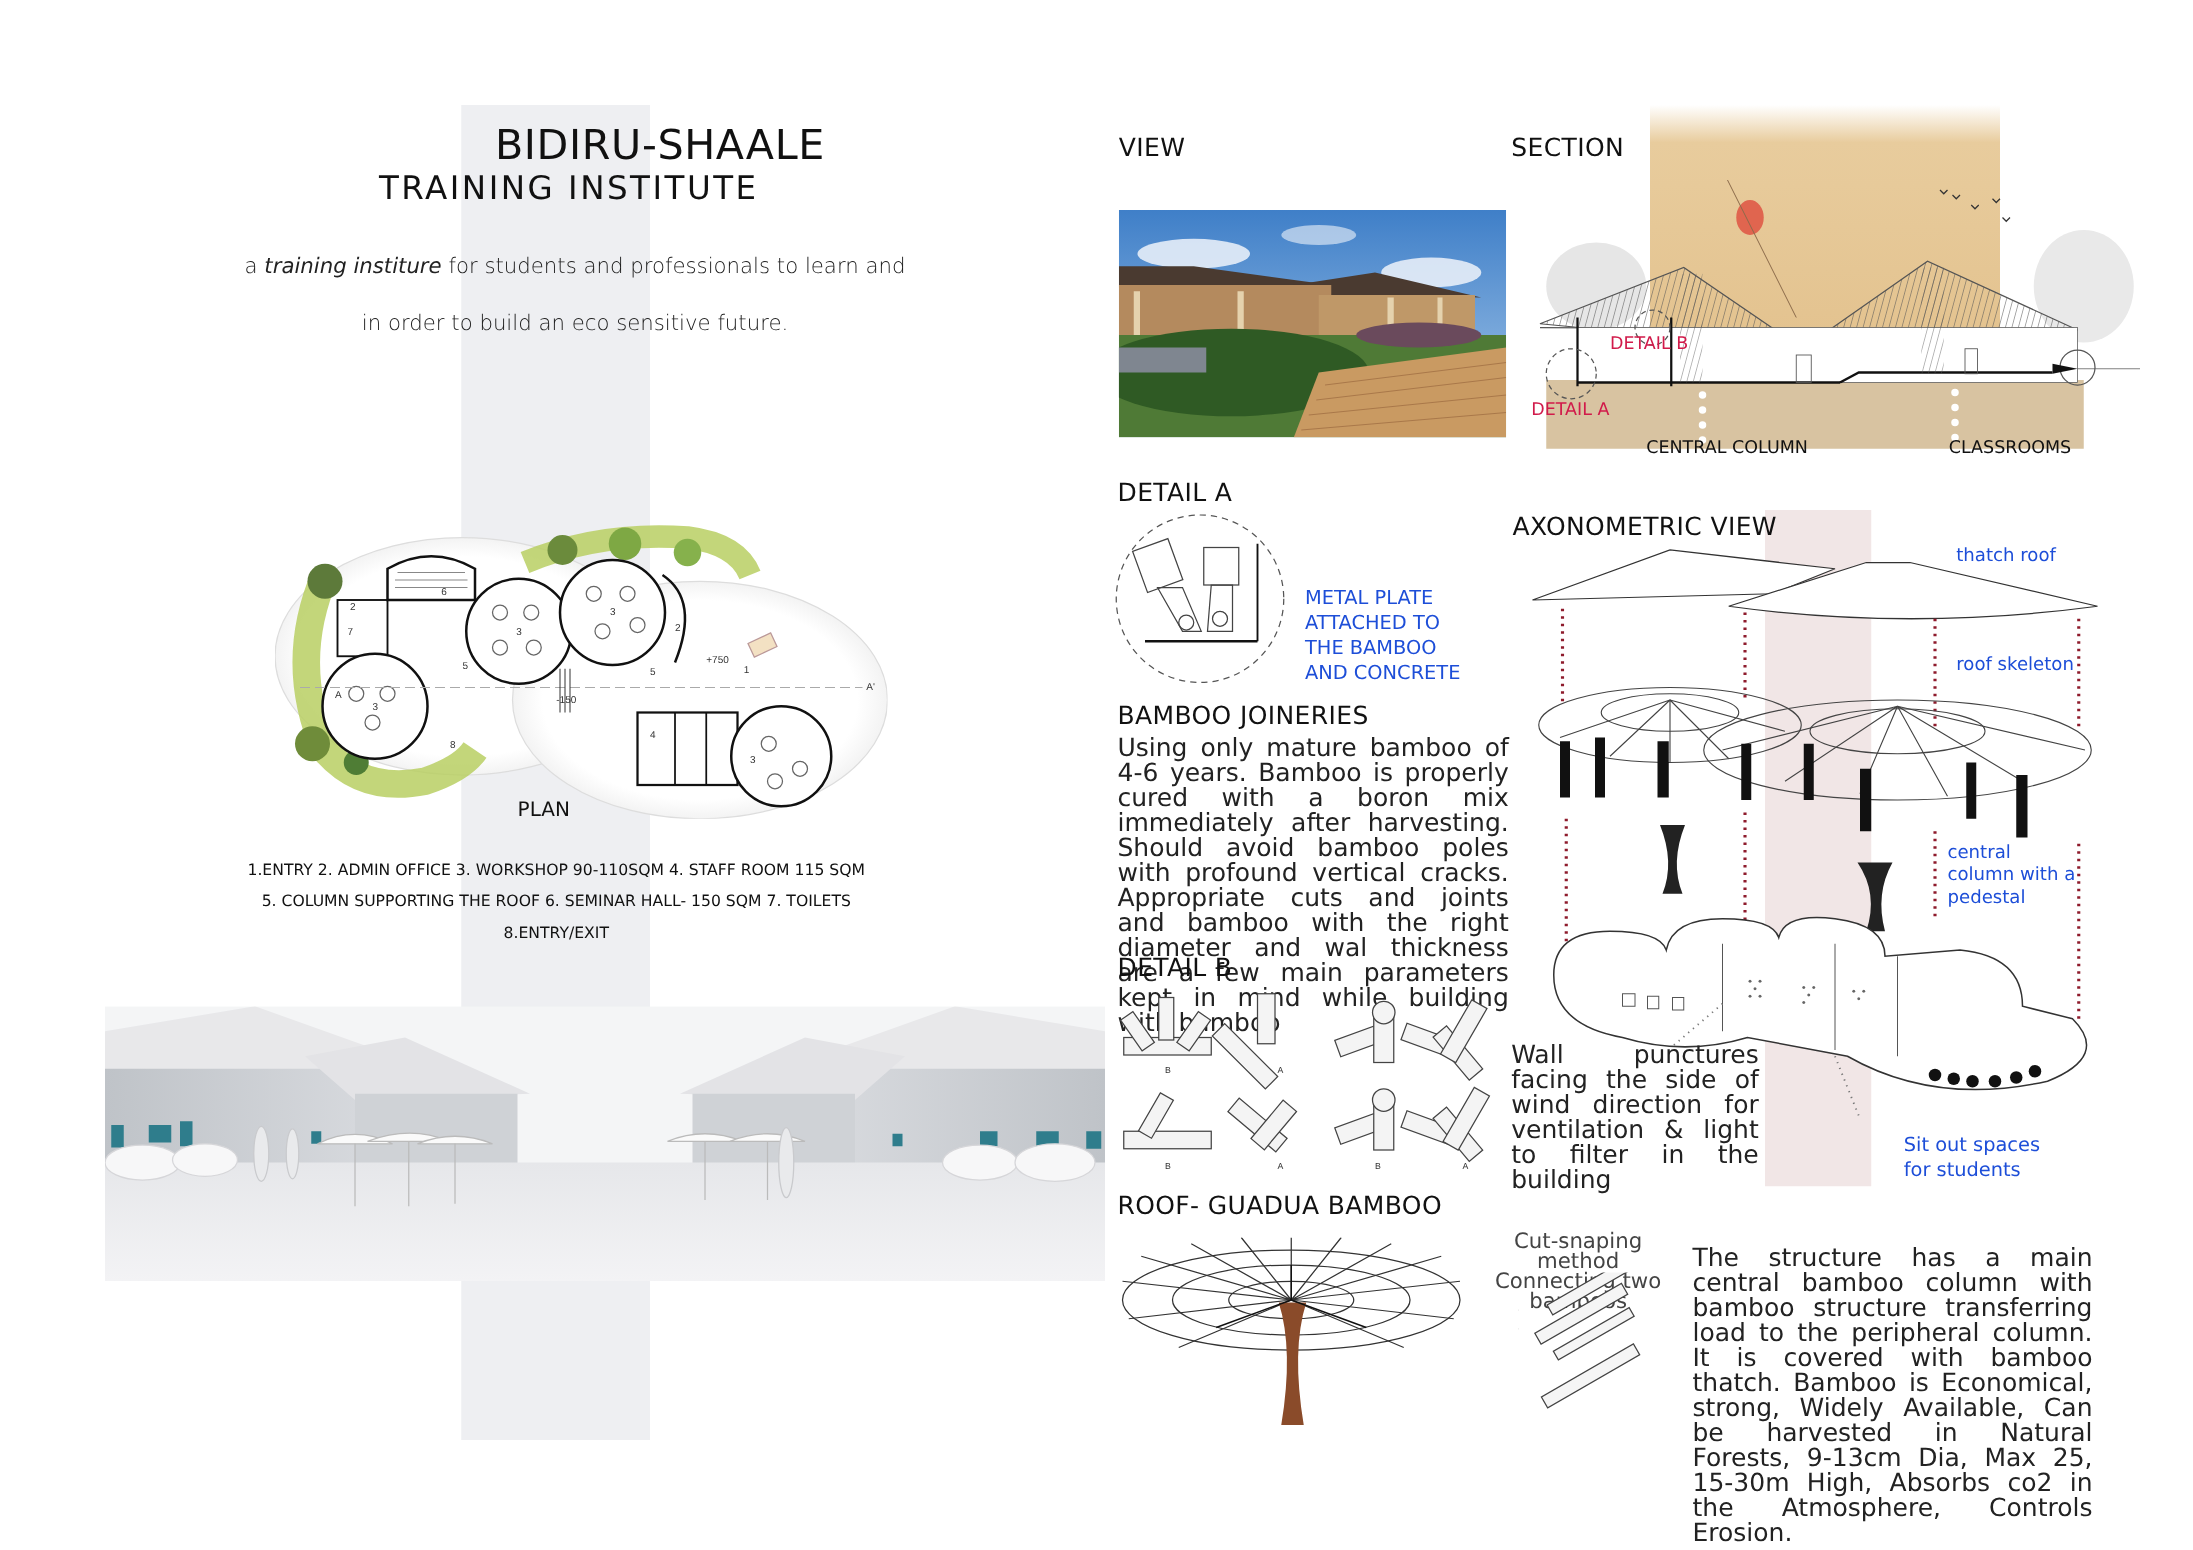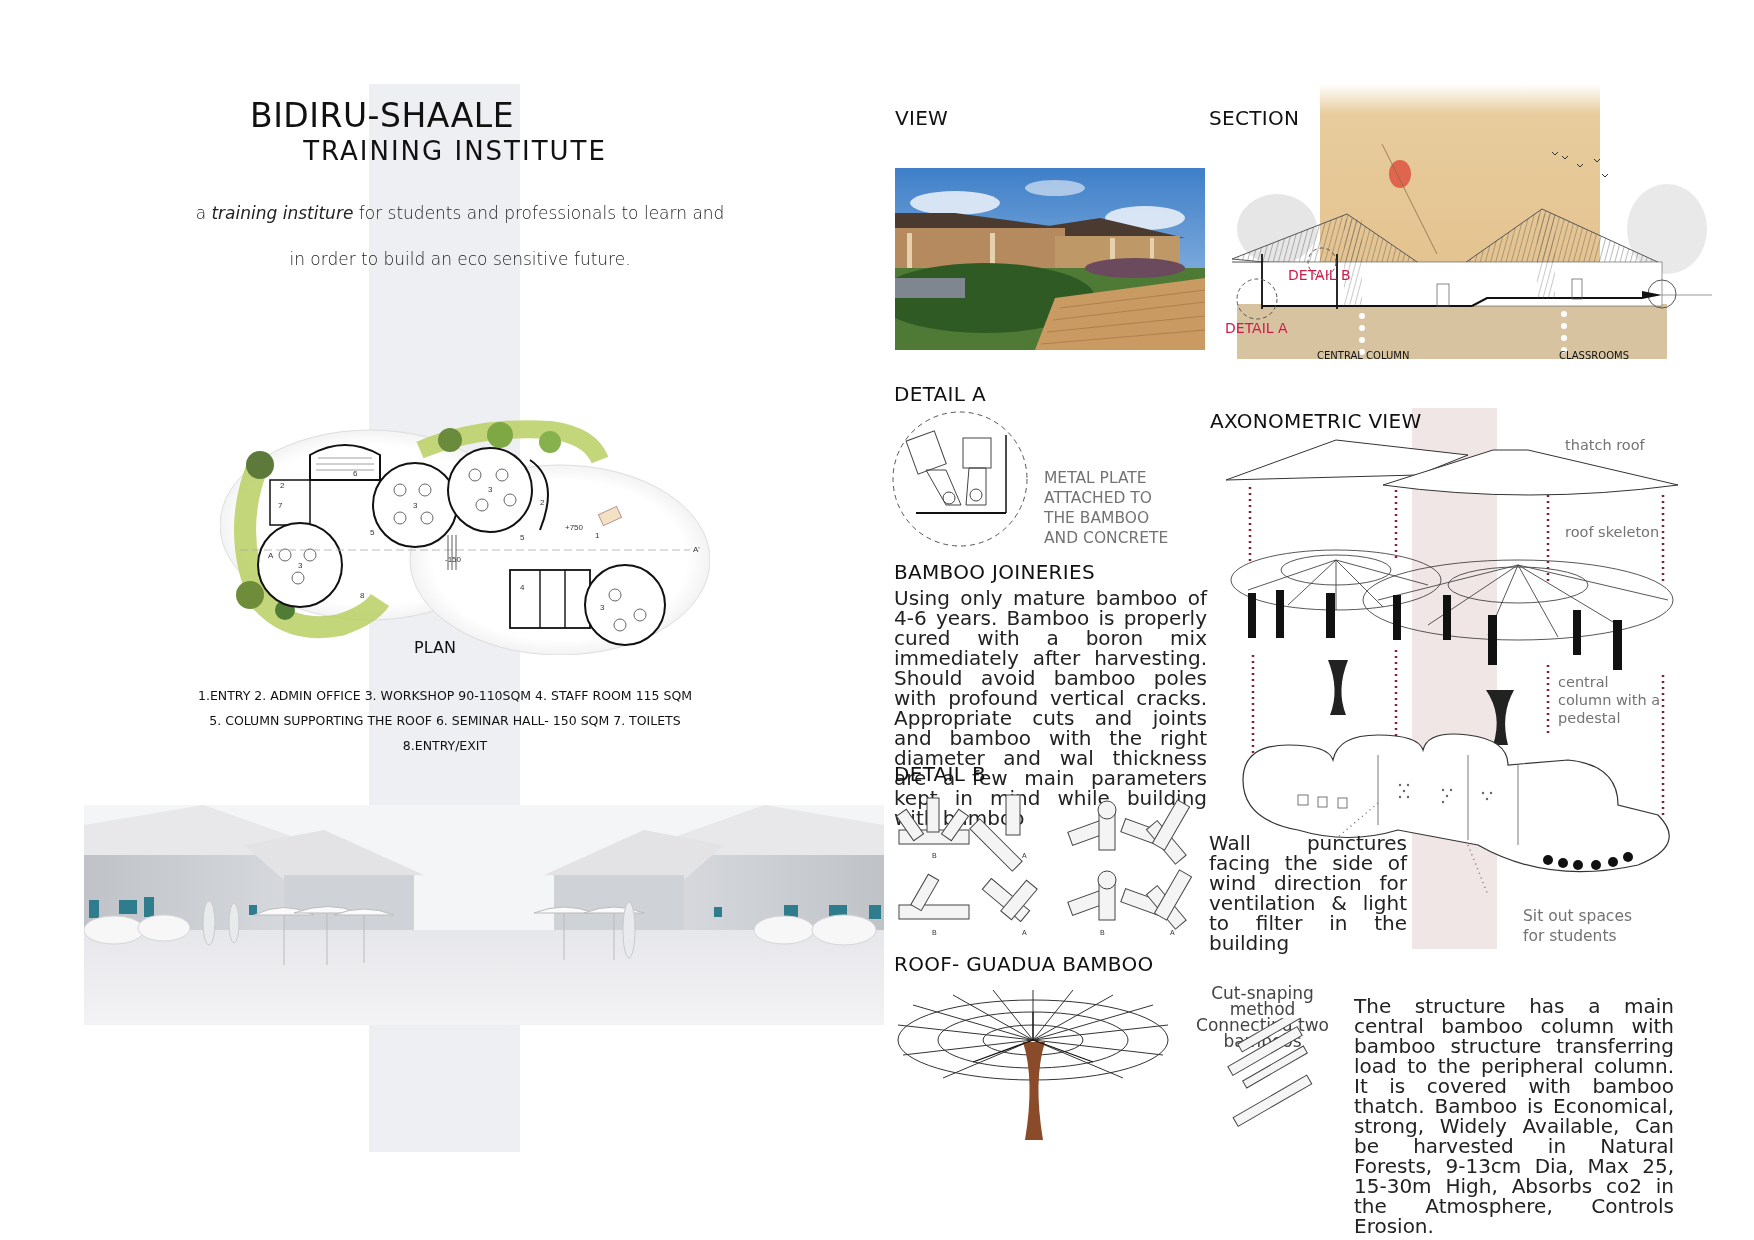--- a/index.html
+++ b/index.html
@@ -1,34 +1,34 @@
 <!DOCTYPE html>
 <html><head>
 <meta charset="utf-8">
 <style>
   * { box-sizing: border-box; margin: 0; padding: 0; }
   html, body { width: 1754px; height: 1240px; background: #ffffff; overflow: hidden; }
   body { position: relative; font-family: "DejaVu Sans", "Liberation Sans", sans-serif; color: #111; }
   .abs { position: absolute; }
   .band-grey { left: 369px; top: 84px; width: 151px; height: 1068px; background: #eeeff2; }
-  .title { left: 250px; top: 96px; width: 410px; text-align: left; font-size: 33px; letter-spacing: 0.5px; color: #111; font-weight: 400; }
+  .title { left: 250px; top: 96px; width: 410px; text-align: right; font-size: 33px; letter-spacing: 0.5px; color: #111; font-weight: 400; }
   .subtitle { left: 250px; top: 136px; width: 410px; text-align: center; font-size: 26px; letter-spacing: 2px; color: #111; }
   .intro { left: 190px; top: 202px; width: 540px; text-align: center; font-size: 17px; line-height: 23px; color: #222; font-weight: 300; }
   .intro em { font-style: italic; }
   .plan-wrap { left: 220px; top: 420px; width: 490px; height: 235px; }
   .plan-label { left: 380px; top: 638px; width: 110px; text-align: center; font-size: 16px; color: #111; }
   .legend { left: 150px; top: 683px; width: 590px; text-align: center; font-size: 12.5px; line-height: 25px; color: #111; }
   .render { left: 84px; top: 805px; width: 800px; height: 220px; overflow: hidden; }
   .h-sec { font-size: 20px; color: #111; font-weight: 400; letter-spacing: 0.3px; }
   .view-img { left: 895px; top: 168px; width: 310px; height: 182px; overflow: hidden; }
   .section-wrap { left: 1222px; top: 84px; width: 490px; height: 290px; }
-  .sec-label { font-size: 10px; color: #111; }
+  .sec-label { font-size: 14px; color: #111; }
   .detail-red { color: #d11a4a; font-size: 14px; }
   .body-text { font-size: 20px; line-height: 20px; color: #222; text-align: justify; }
-  .small-label { font-size: 14.5px; line-height: 18px; color: #737373; }
+  .small-label { font-size: 14.5px; line-height: 18px; color: #1d4ed8; }
   .pink-band { left: 1412px; top: 408px; width: 85px; height: 541px; background: #f1e6e6; }
 </style>
 </head>
 <body>
 
 <div class="abs band-grey"></div>
 
 <div class="abs title">BIDIRU-SHAALE</div>
 <div class="abs subtitle">TRAINING INSTITUTE</div>
 

